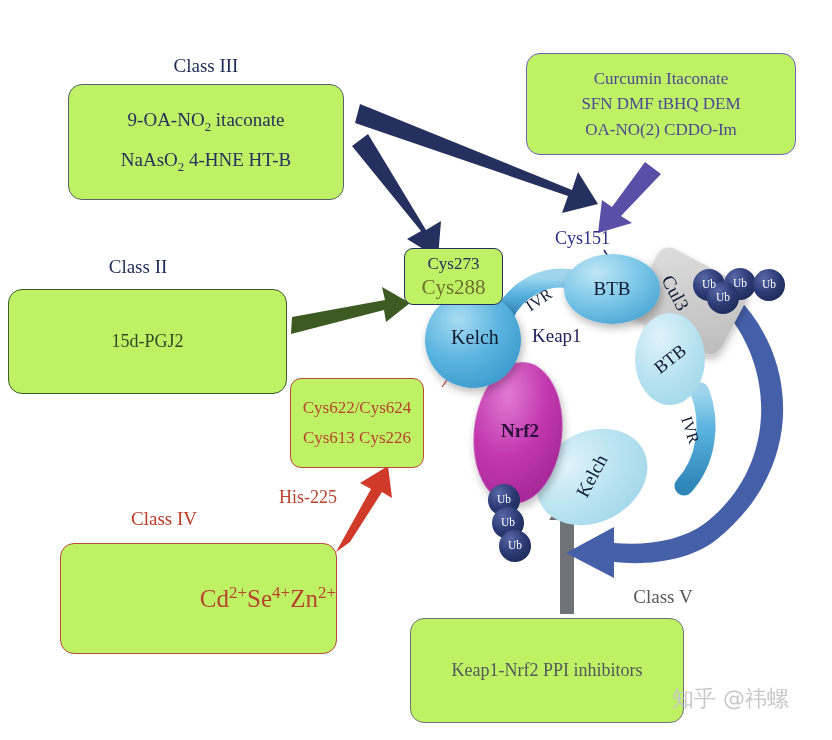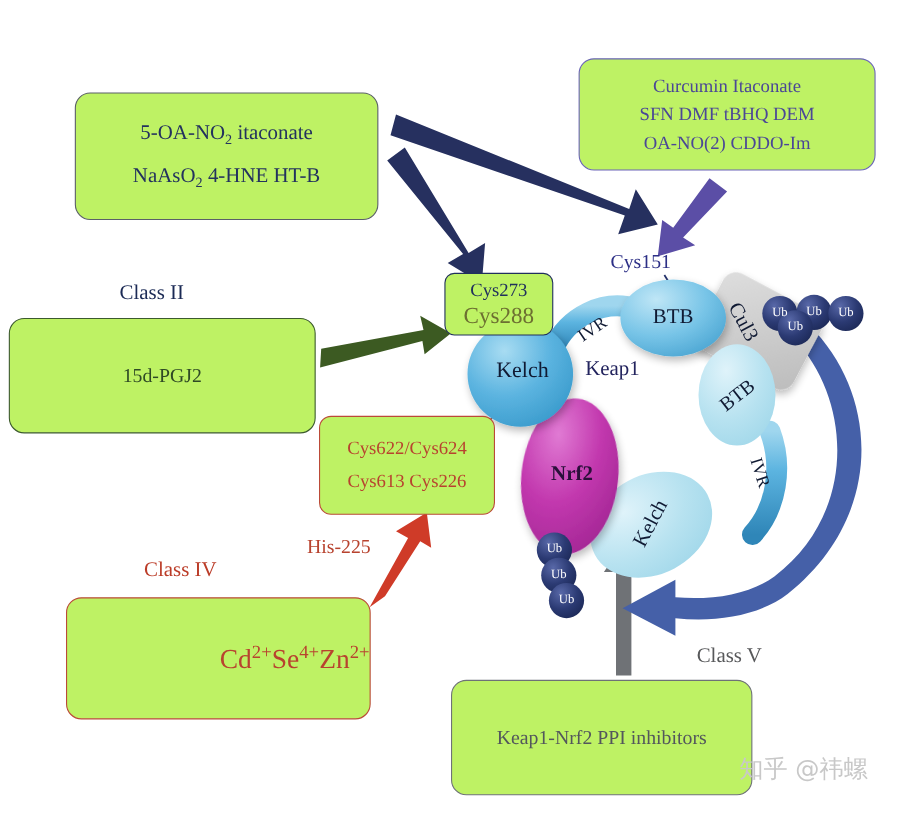--- a/index.html
+++ b/index.html
@@ -39,21 +39,21 @@
   #box-class5{left:410px;top:618px;width:274px;height:105px;border:1.5px solid #6e7277;}
   #box-class5 .line{color:#53575c;font-size:18px;}
   #lab-class5{left:615px;top:586px;width:96px;color:#58595b;font-size:19px;}
 
   
   #box-cys273{left:404px;top:248px;width:99px;height:57px;border:1.5px solid #21305c;border-radius:9px;}
   #box-cys273 .l1{color:#21305c;font-size:17px;margin-bottom:1px;}
   #box-cys273 .l2{color:#6d7031;font-size:21px;text-align:center;}
 
   
-  #box-cys622{left:290px;top:378px;width:160px;height:90px;border:1.5px solid #bb4a38;border-radius:11px;}
+  #box-cys622{left:290px;top:378px;width:134px;height:90px;border:1.5px solid #bb4a38;border-radius:11px;}
   #box-cys622 .line{color:#b8432f;font-size:17px;margin:5px 0;}
 
   .freetext{position:absolute;white-space:nowrap;}
   #t-cys151{left:555px;top:228px;color:#2c2f86;font-size:18px;}
   #t-his225{left:279px;top:487px;color:#b8432f;font-size:18px;}
   #t-keap1{left:532px;top:325px;color:#23245e;font-size:19px;}
 
   .prot{position:absolute;display:flex;align-items:center;justify-content:center;
         color:#101a33;pointer-events:none;}
   #t-kelch1{left:444px;top:325px;width:62px;height:24px;font-size:20px;}
@@ -191,22 +191,23 @@
       <circle cx="723" cy="298" r="16" fill="url(#gUb)"></circle>
     </g>
 
     <g>
       <circle cx="504" cy="500" r="16" fill="url(#gUb)"></circle>
       <circle cx="508" cy="523" r="16" fill="url(#gUb)"></circle>
       <circle cx="515" cy="546" r="16" fill="url(#gUb)"></circle>
     </g>
   </svg>
 
+  <div class="clabel" id="lab-class3">Class III</div>
   <div class="cbox" id="box-class3">
-    <div class="line"><span>5-OA-NO</span><sub>2</sub><span> itaconate</span></div>
+    <div class="line"><span>9-OA-NO</span><sub>2</sub><span> itaconate</span></div>
     <div class="line"><span>NaAsO</span><sub>2</sub><span> 4-HNE HT-B</span></div>
   </div>
 
   <div class="cbox" id="box-class1">
     <div class="line">Curcumin Itaconate</div>
     <div class="line">SFN DMF tBHQ DEM</div>
     <div class="line">OA-NO(2) CDDO-Im</div>
   </div>
 
   <div class="clabel" id="lab-class2">Class II</div>

